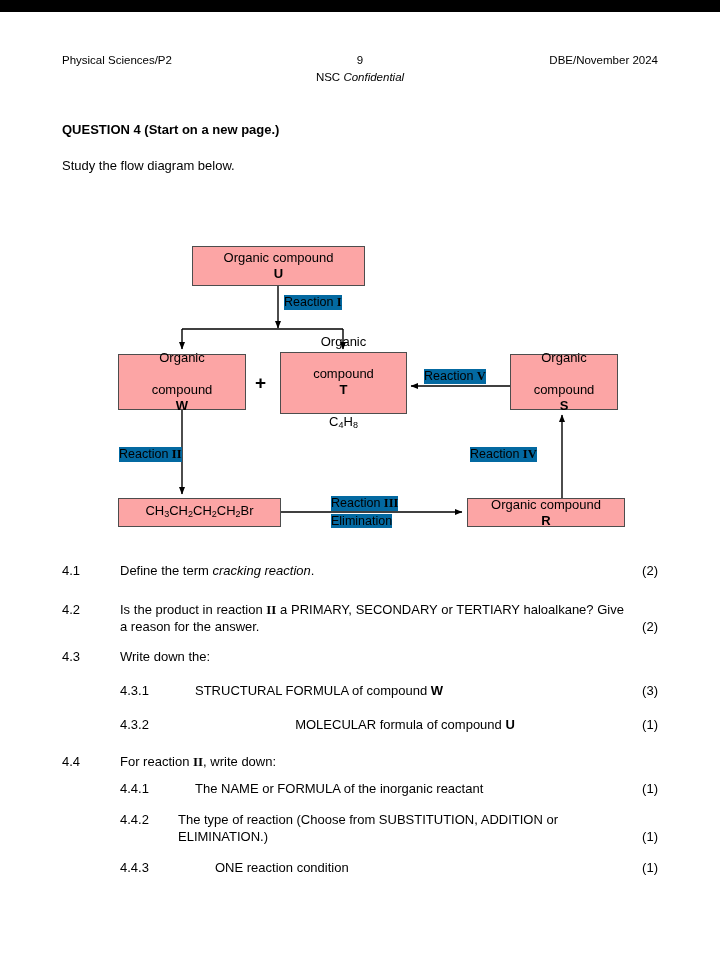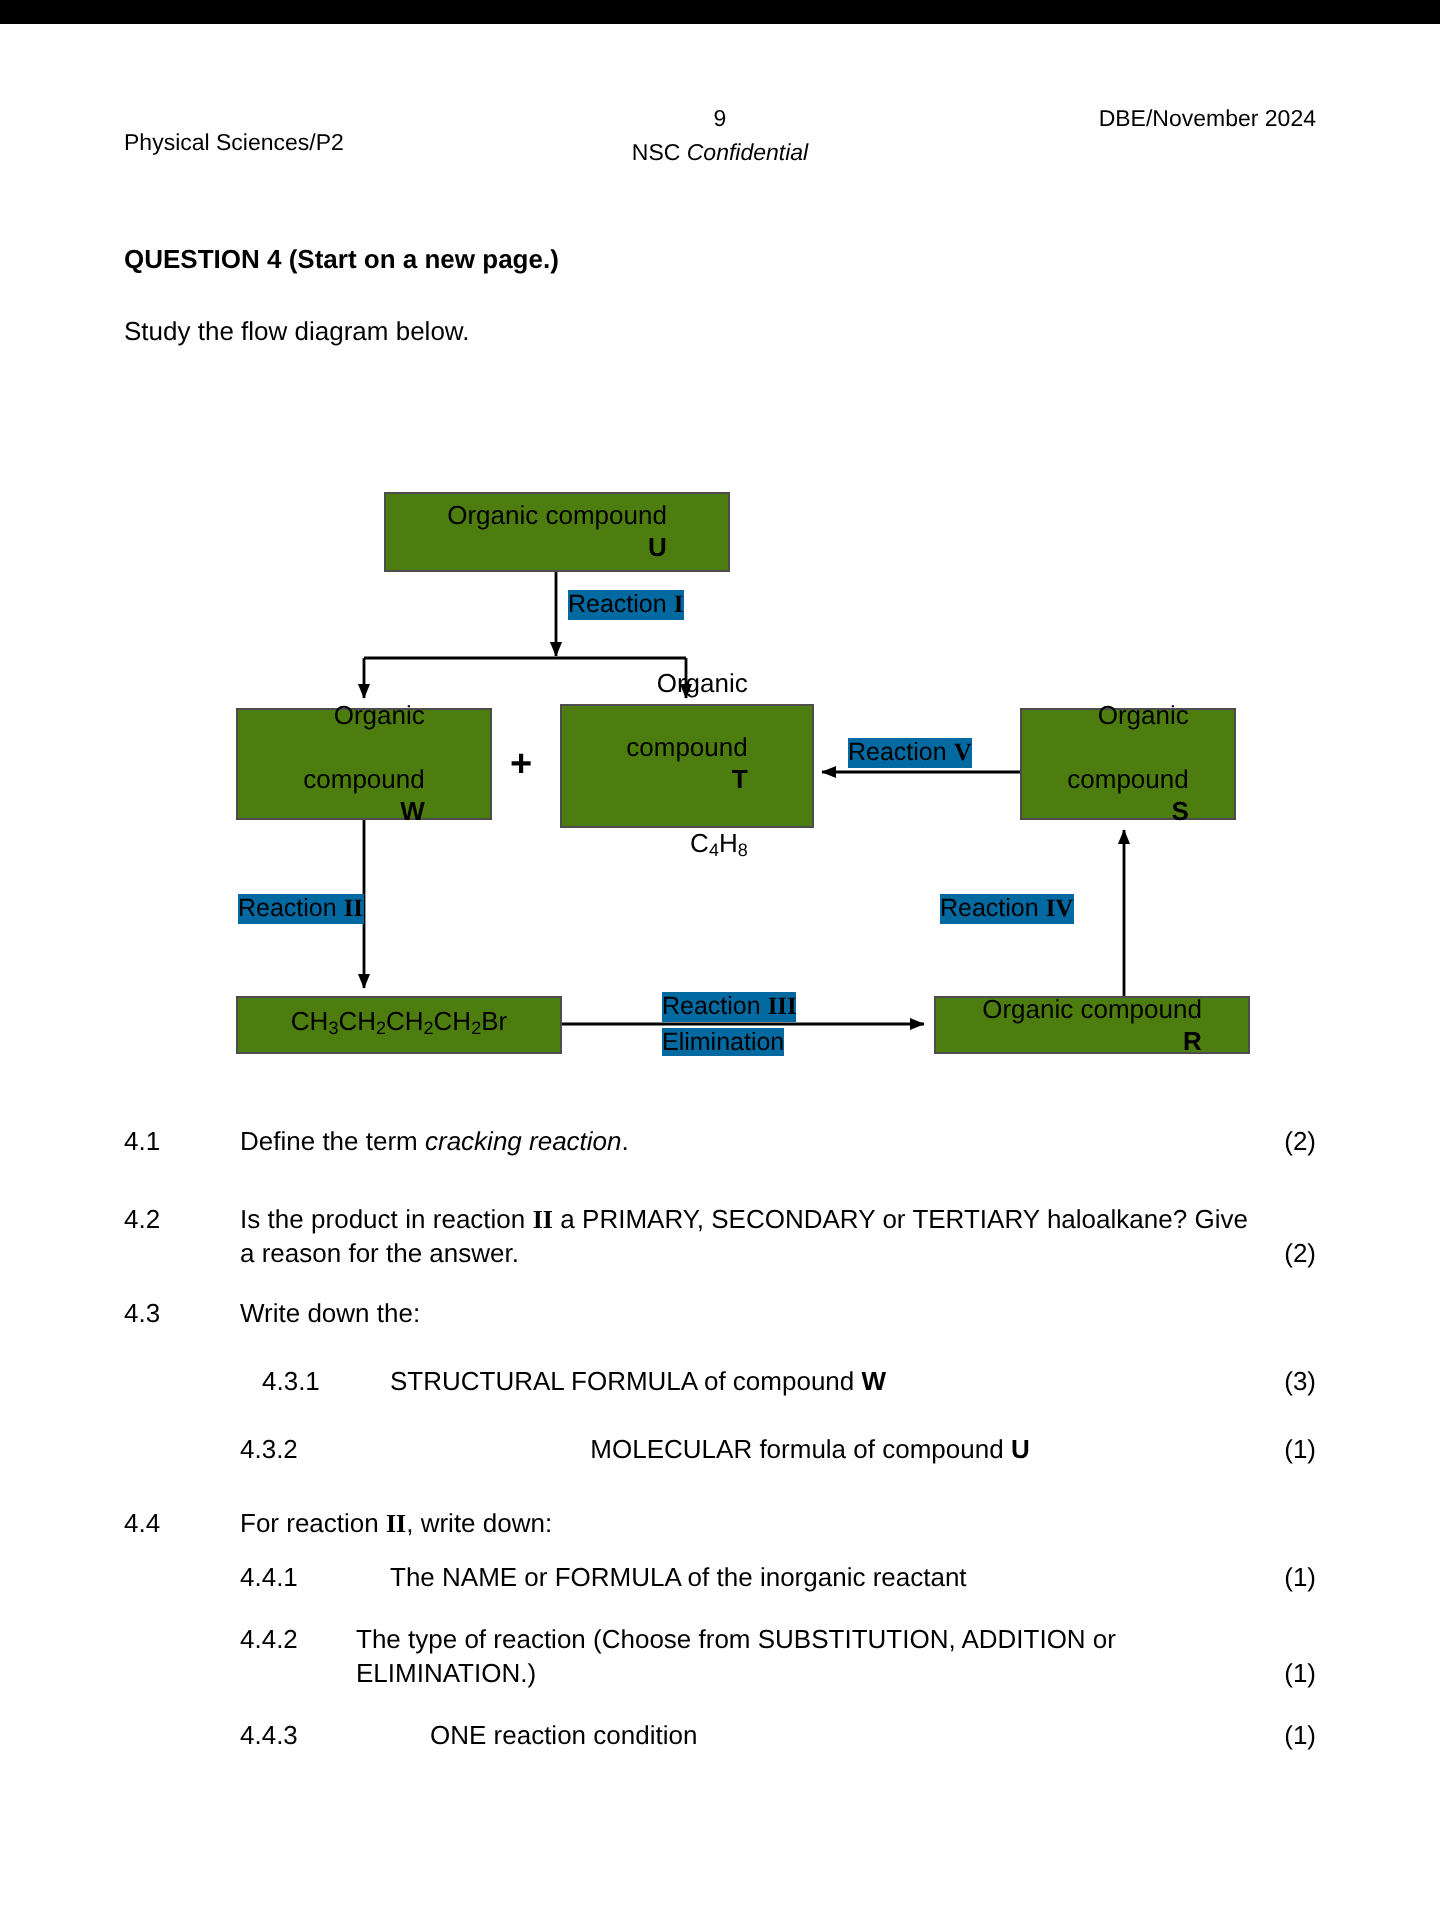--- a/index.html
+++ b/index.html
@@ -31,21 +31,21 @@
   }
 
   
   .pg-header {
     position: absolute;
     left: 62px; top: 42px;
     width: 596px;
     height: 34px;
     font-size: 11.5px;
   }
-  .hdr-left  { position: absolute; left: 0;   top: 12px; white-space: nowrap; }
+  .hdr-left  { position: absolute; left: 0;   top: 0; white-space: nowrap; }
   .hdr-right { position: absolute; right: 0;  top: 0; white-space: nowrap; }
   .hdr-cmid  { position: absolute; left: 0; right: 0; top: 0; text-align: center; }
   .hdr-cmid2 { position: absolute; left: 0; right: 0; top: 17px; text-align: center; }
   .hdr-cmid2 i { font-style: italic; }
 
   
   .q-title {
     position: absolute;
     left: 62px; top: 110px;
     font-size: 13px;
@@ -70,26 +70,26 @@
   .diagram {
     position: absolute;
     left: 0; top: 0;
     width: 720px;
     height: 958px;
     pointer-events: none;
   }
   .fbox {
     position: absolute;
     border: 1px solid #4d4d4d;
-    background: #4d7c0f;
+    background: #fca5a5;
     box-sizing: border-box;
     display: flex;
     align-items: center;
     justify-content: center;
-    text-align: right;
+    text-align: center;
     font-size: 13px;
     line-height: 16px;
   }
   .fbox span { display: block; }
   .flabel {
     position: absolute;
     font-size: 12.5px;
     white-space: nowrap;
     background: #0369a1;
   }
@@ -219,21 +219,21 @@
     <span class="qtext just" style="left:58px; top:0; width:504px;"><span>Is the product in reaction </span><span class="serif-b">II</span><span> a PRIMARY, SECONDARY or TERTIARY haloalkane? Give a reason for the answer.</span></span>
     <span class="qmark" style="right:0; top:17px;">(2)</span>
   </div>
 
   <div class="qitem" style="left:62px; top:636px; width:596px;">
     <span class="qnum">4.3</span>
     <span class="qtext" style="left:58px; top:0; width:460px;">Write down the:</span>
   </div>
 
   <div class="qitem" style="left:62px; top:670px; width:596px;">
-    <span class="qnum" style="left:69px;">4.3.1</span>
+    <span class="qnum" style="left:58px;">4.3.1</span>
     <span class="qtext" style="left:133px; top:0; width:420px;"><span>STRUCTURAL FORMULA of compound </span><span class="b">W</span></span>
     <span class="qmark" style="right:0; top:0;">(3)</span>
   </div>
 
   <div class="qitem" style="left:62px; top:704px; width:596px;">
     <span class="qnum" style="left:58px;">4.3.2</span>
     <span class="qtext" style="left:133px; top:0; width:420px;text-align:center;"><span>MOLECULAR formula of compound </span><span class="b">U</span></span>
     <span class="qmark" style="right:0; top:0;">(1)</span>
   </div>
 

